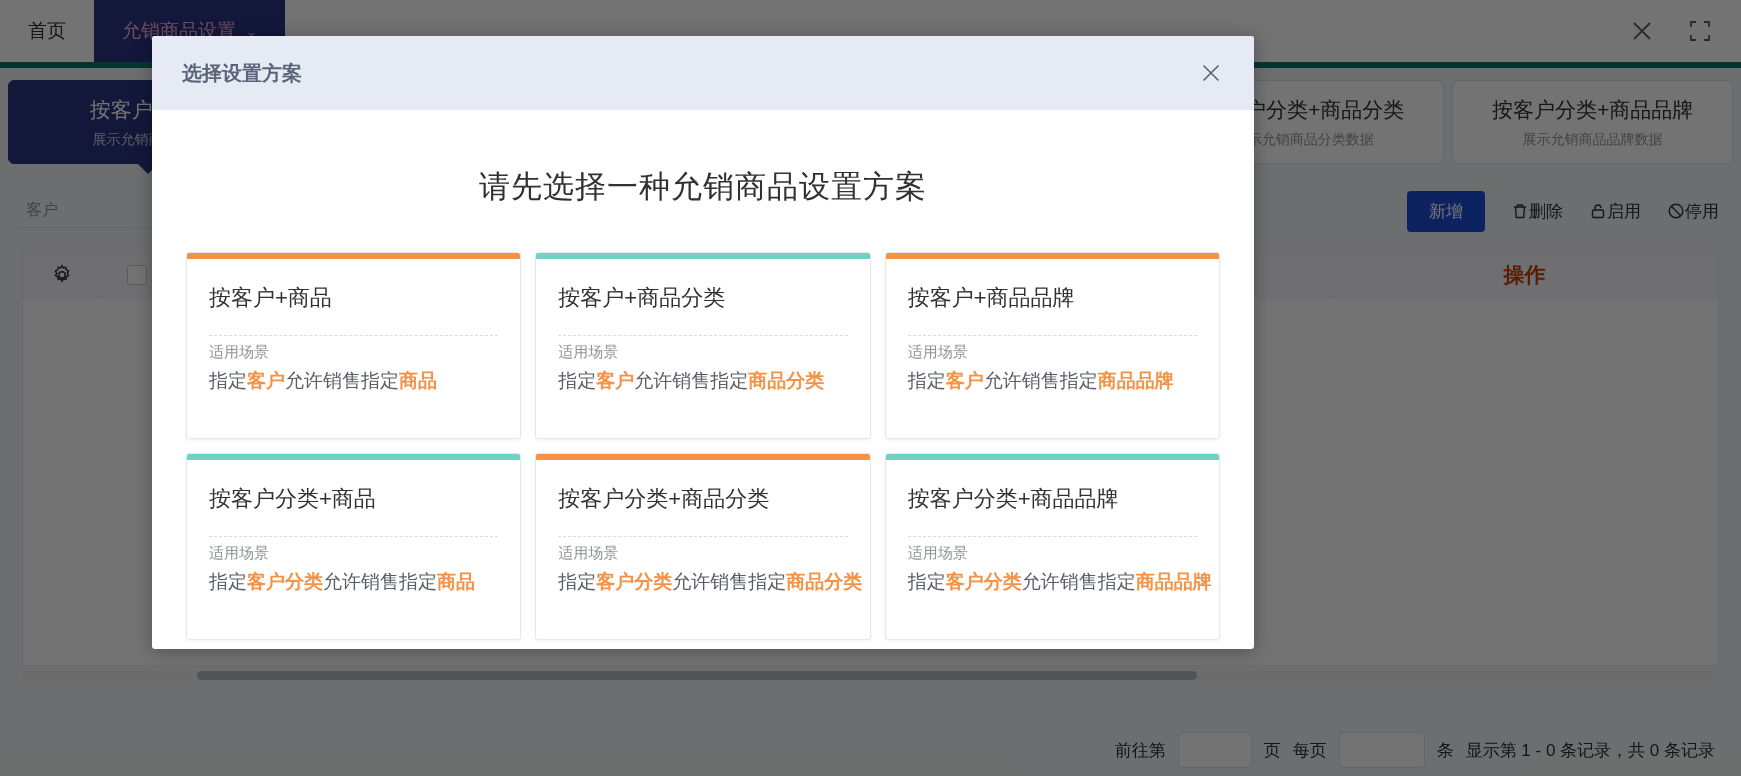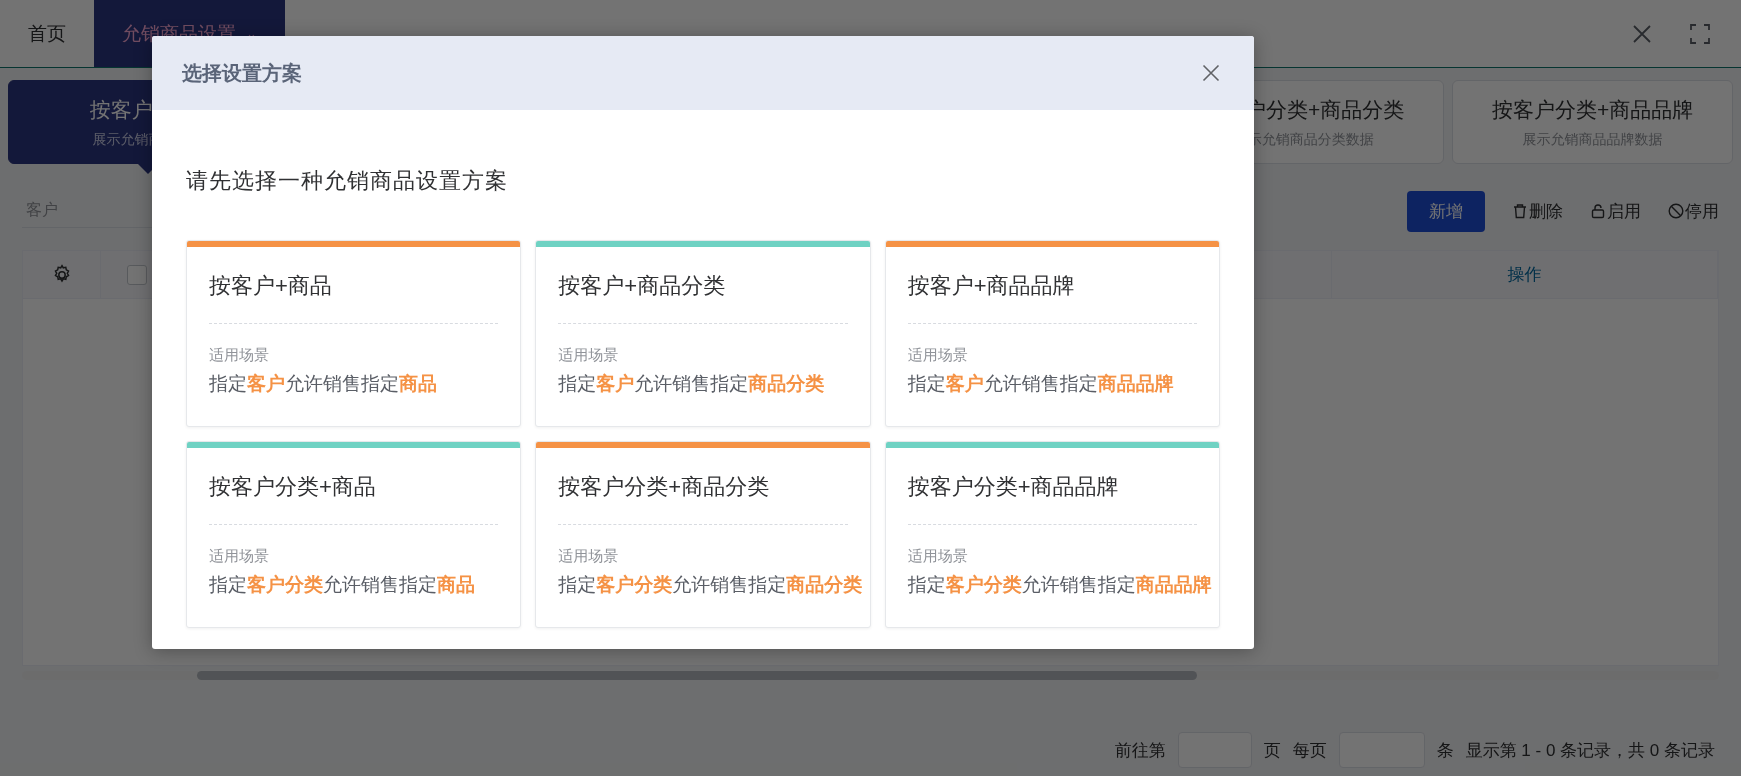--- a/index.html
+++ b/index.html
@@ -17,21 +17,21 @@
     inset: 0;
     background: #f2f3f5;
   }
 
   
   .topbar {
     position: absolute;
     top: 0; left: 0; right: 0;
     height: 68px;
     background: #ffffff;
-    border-bottom: 1px solid #0f766e;
+    border-bottom: 6px solid #0f766e;
     display: flex;
     align-items: stretch;
   }
   .topbar-tab {
     display: flex;
     align-items: center;
     padding: 0 28px;
     font-size: 19px;
     color: #303133;
     white-space: nowrap;
@@ -155,23 +155,23 @@
   .table-head {
     display: flex;
     height: 48px;
     background: #f5f7fa;
     border-bottom: 1px solid #ebeef5;
   }
   .th {
     display: flex;
     align-items: center;
     justify-content: center;
-    font-size: 17px;
-    font-weight: normal;
-    color: #0369a1;
+    font-size: 21px;
+    font-weight: bold;
+    color: #c2410c;
     border-right: 1px solid #ebeef5;
     white-space: nowrap;
   }
   .th.gear { width: 78px; }
   .th.checkbox { width: 72px; }
   .th.flex { flex: 1; }
   .chk-box {
     width: 20px; height: 20px;
     border: 1px solid #c4c8ce;
     border-radius: 3px;
@@ -260,21 +260,22 @@
     width: 34px; height: 34px;
     display: flex; align-items: center; justify-content: center;
     color: #606266;
   }
   .modal-body {
     flex: 1;
     padding: 0 34px;
     overflow: hidden;
   }
   .modal-heading {
-    font-size: 22px;
+    text-align: center;
+    font-size: 31px;
     color: #303133;
     padding-top: 56px;
     padding-bottom: 44px;
     letter-spacing: 1px;
   }
   .card-grid {
     display: grid;
     grid-template-columns: repeat(3, 1fr);
     gap: 14px 14px;
   }
@@ -297,21 +298,21 @@
     font-size: 22px;
     color: #303133;
     padding-top: 30px;
     white-space: nowrap;
   }
   .card-divider {
     margin-top: 22px;
     border-top: 1px dashed #d8dbe0;
   }
   .card-scene-label {
-    margin-top: 22px;
+    margin-top: 7px;
     font-size: 15px;
     color: #909399;
   }
   .card-desc {
     margin-top: 6px;
     font-size: 19px;
     color: #5a5e66;
     white-space: nowrap;
   }
   .hl {

